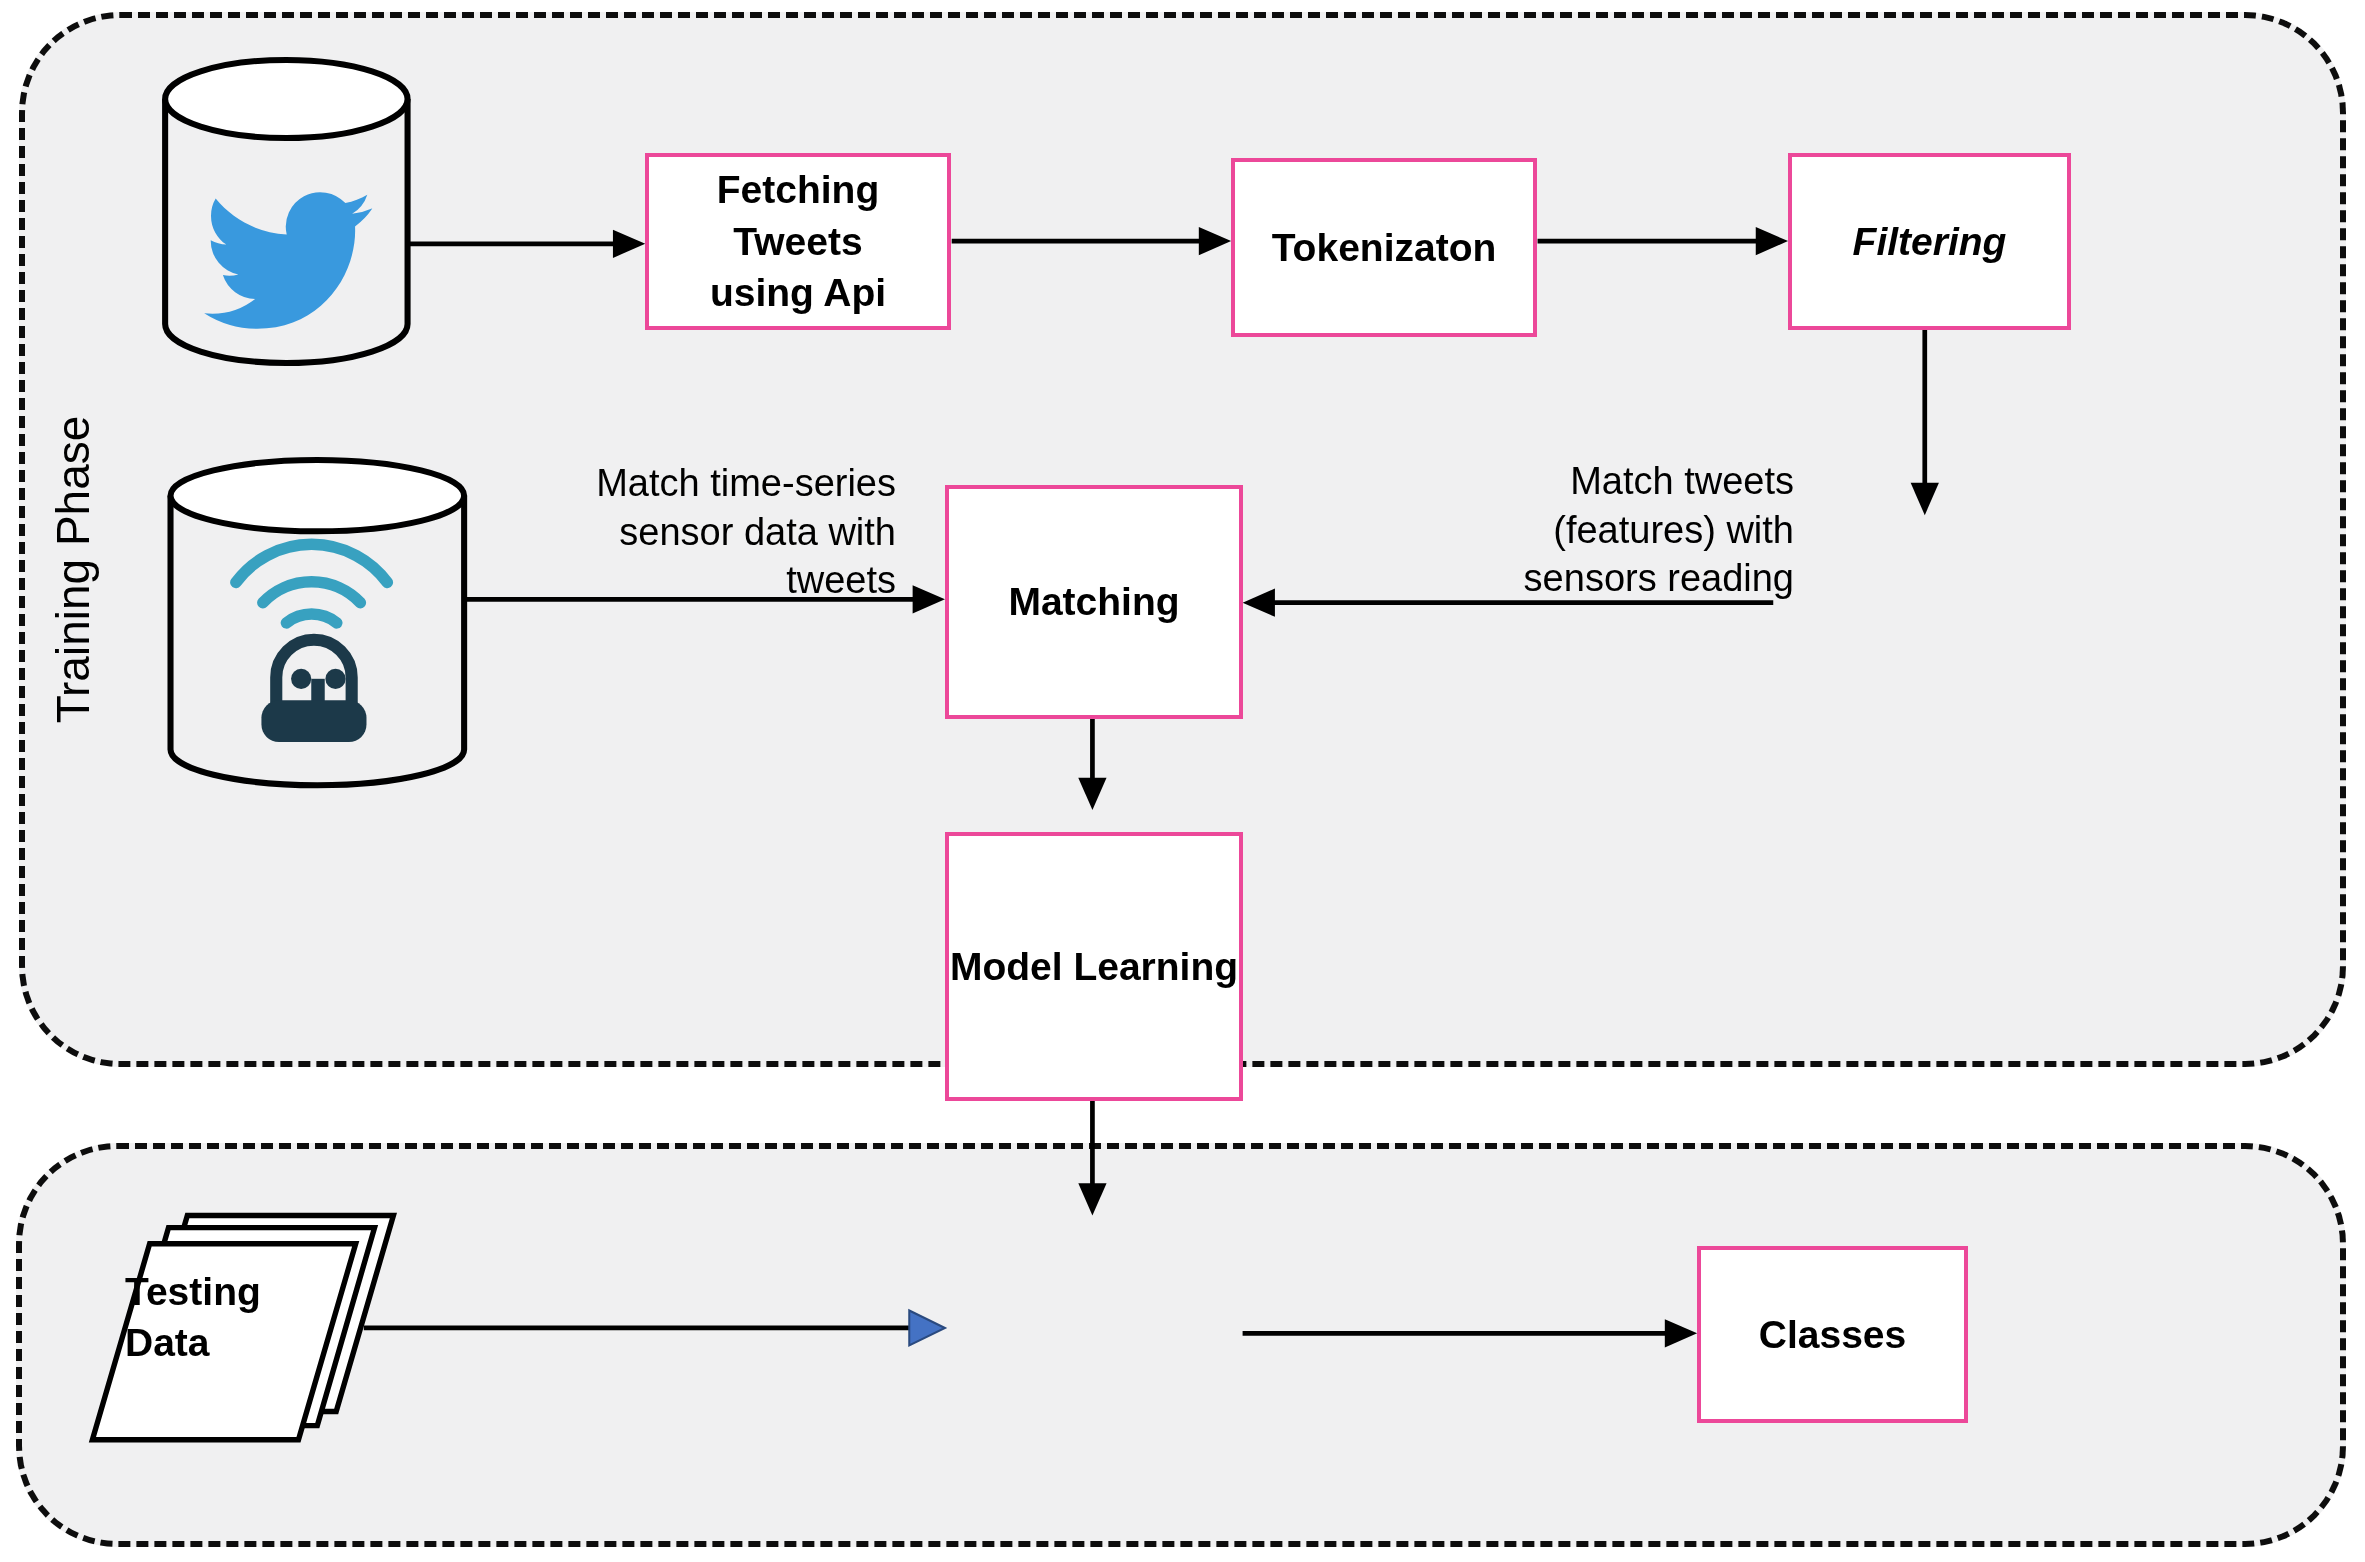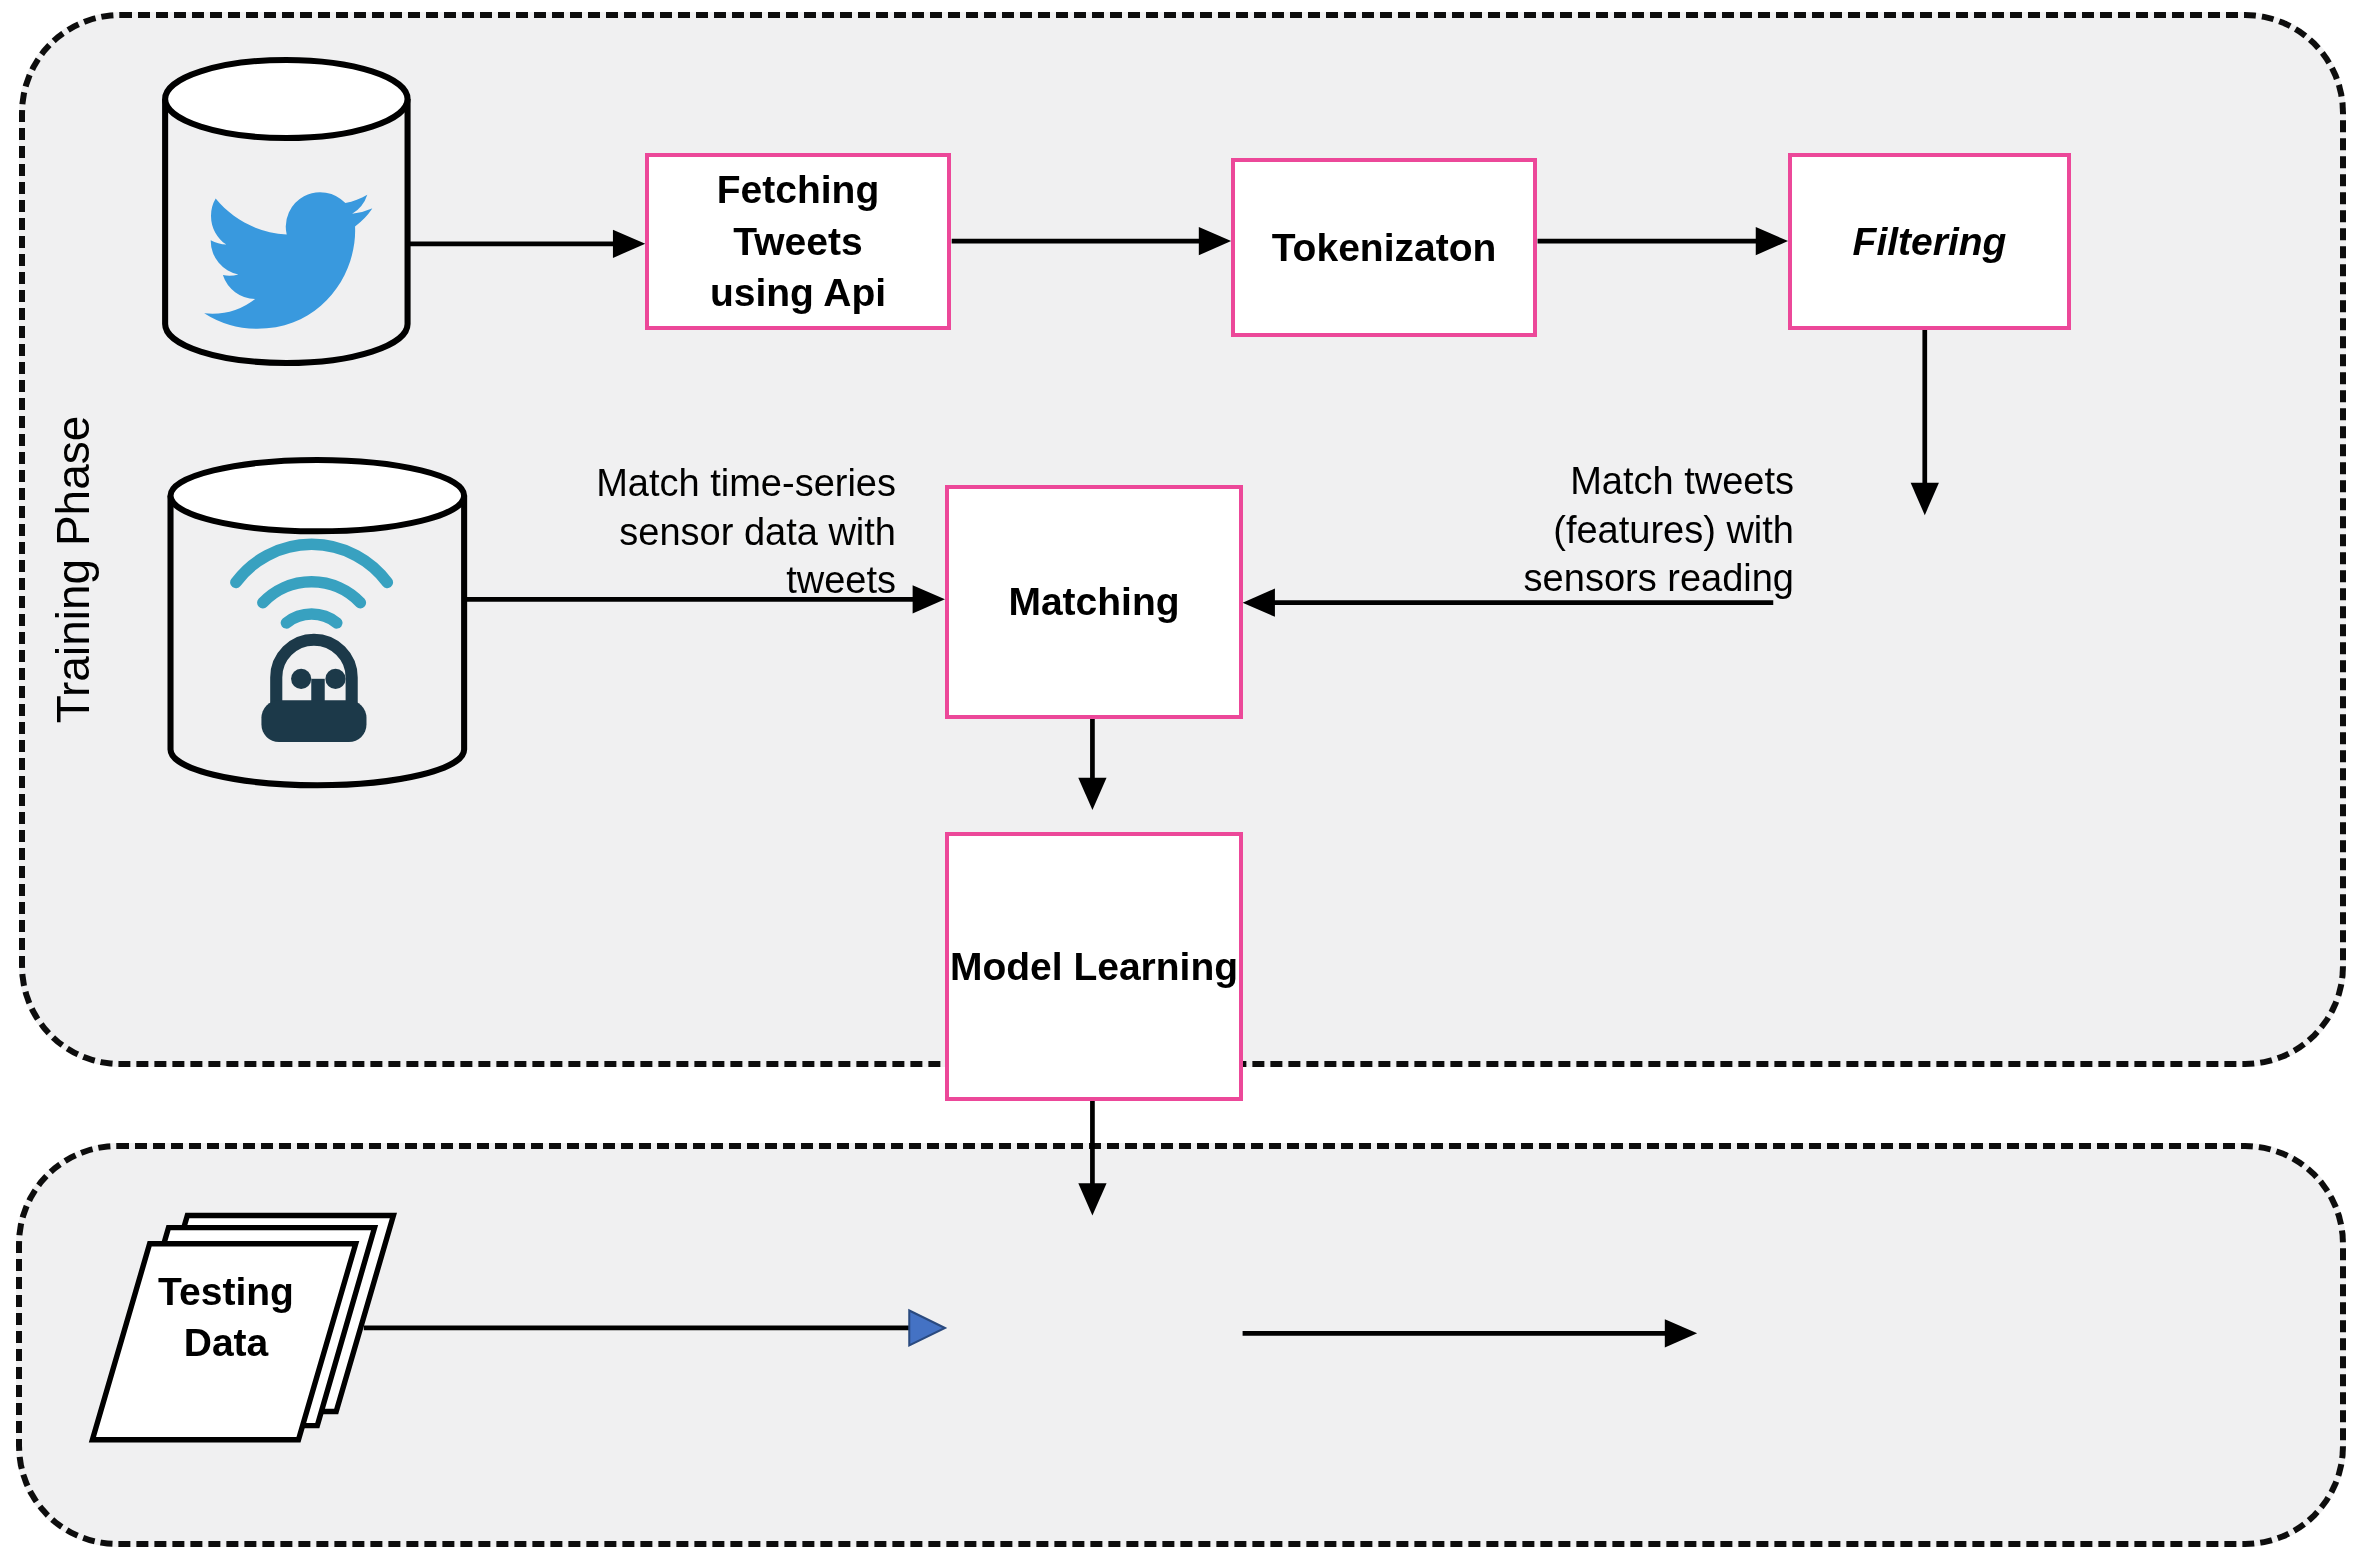--- a/index.html
+++ b/index.html
@@ -38,21 +38,20 @@
     position:absolute;
     text-align:right;
     font-size:38px;
     line-height:1.28;
     color:#000000;
     white-space:pre-line;
     z-index:5;
   }
   .free-label{
     position:absolute;
-    text-align:center;
     font-weight:700;
     font-size:39px;
     line-height:1.32;
     color:#000000;
     white-space:pre-line;
     z-index:5;
   }
   #training-phase-label{
     position:absolute;
     left:-140px;top:540px;
@@ -163,20 +162,23 @@
 
   <div class="node-box" style="left:945px;top:485px;width:298px;height:234px;">
     <span>Matching</span>
   </div>
 
   <div class="node-box" style="left:945px;top:810px;width:298px;height:269px;margin-top:22px;">
     <span>Model Learning</span>
   </div>
 
 
+  <div class="node-box" style="left:1697px;top:1246px;width:271px;height:177px;">
+    <span>Classes</span>
+  </div>
 
   <div class="free-label" style="left:125px;top:1266px;width:202px;">Testing
 Data</div>
 
   <div class="edge-label" style="left:519px;top:459px;width:377px;">Match time-series
 sensor data with
 tweets</div>
 
   <div class="edge-label" style="left:1444px;top:457px;width:350px;">Match tweets
 (features) with

